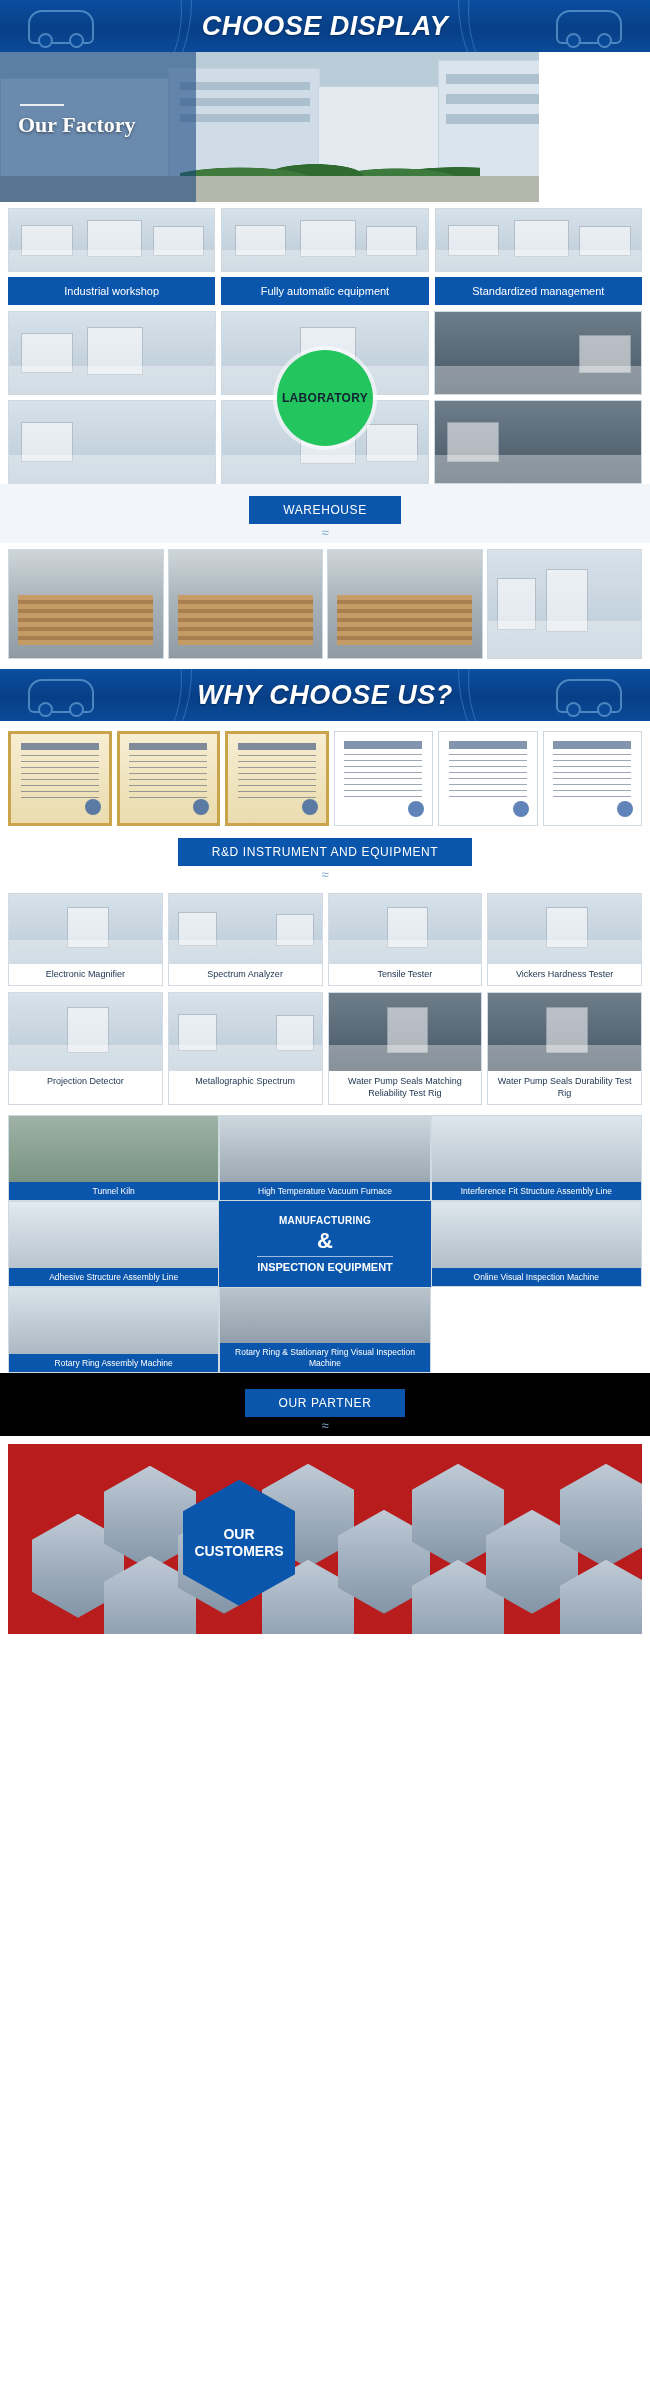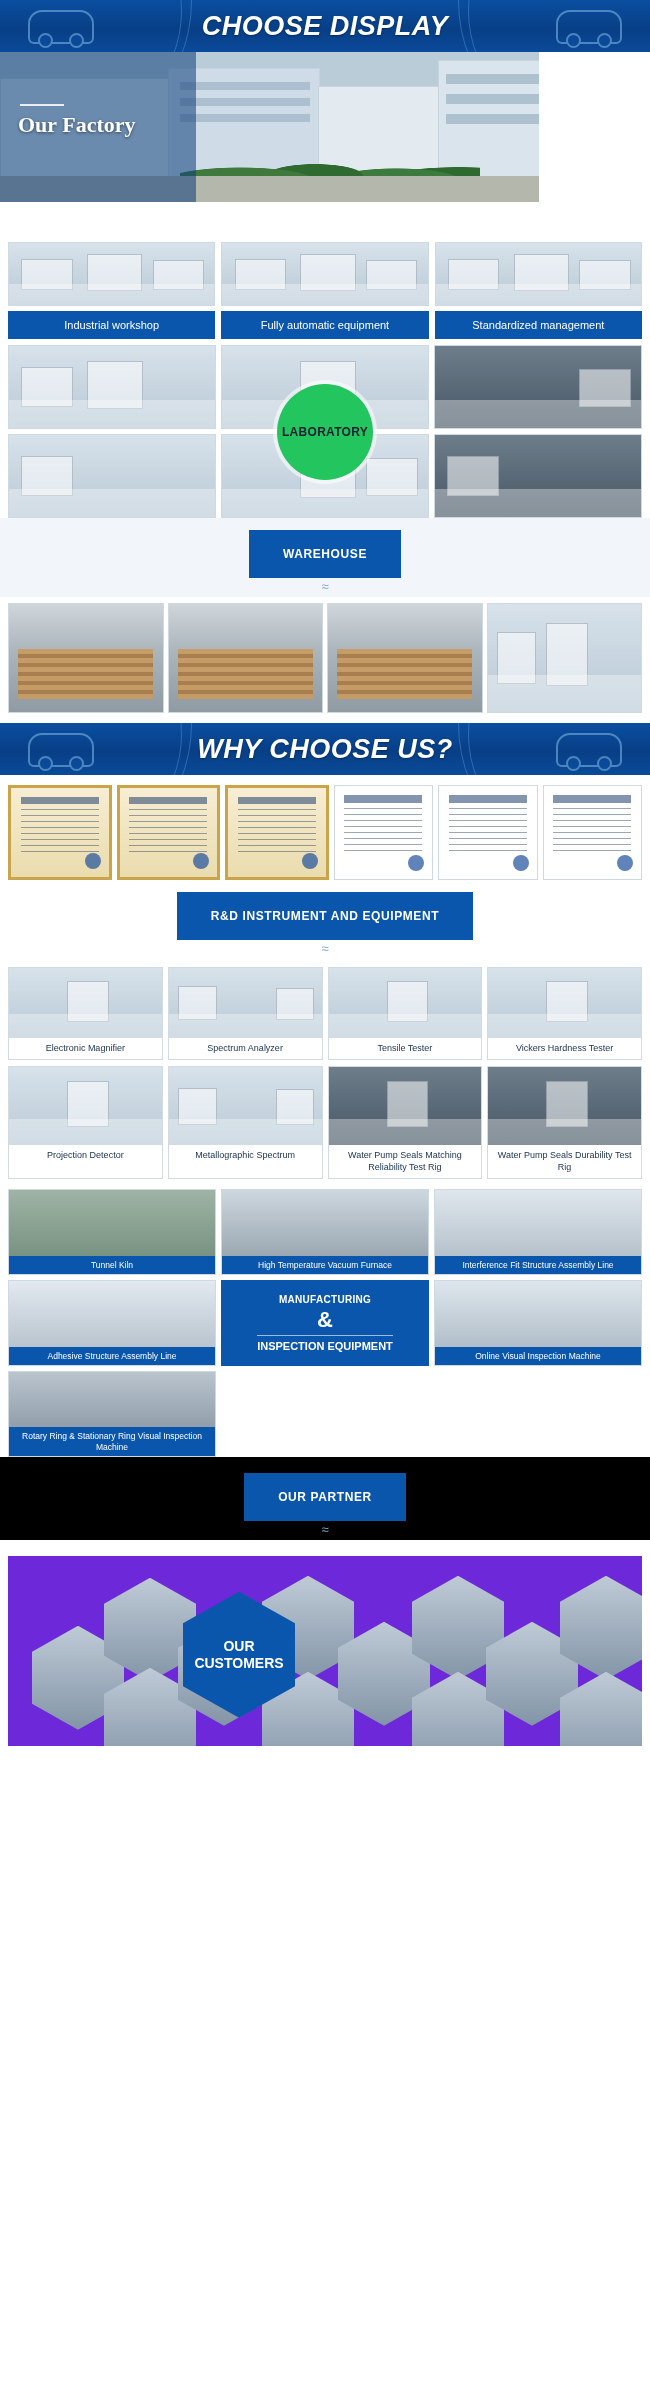--- a/index.html
+++ b/index.html
@@ -48,22 +48,22 @@
   .banner .a2{width:300px;height:300px;left:-110px;top:-150px;}
   .banner .a3{width:240px;height:240px;right:-60px;top:-110px;}
   .banner .a4{width:300px;height:300px;right:-110px;top:-150px;}
 
   
   .strip-wrap{
     background:#eef3f8;padding:12px 0 4px;text-align:center;position:relative;
   }
   .strip{
     display:inline-block;background:#0a56ad;color:#fff;
-    font-size:12px;font-weight:bold;letter-spacing:.6px;
-    padding:17px 34px;
+    font-size:12px;font-weight:normal;letter-spacing:.6px;
+    padding:7px 34px;
   }
   .chev{
     text-align:center;color:#7ea6cf;font-size:13px;line-height:12px;margin-top:3px;
   }
 
   
   .hero{
     position:relative;height:150px;width:539px;overflow:hidden;
     background:#b9ccd8;
   }
@@ -86,21 +86,21 @@
     position:absolute;left:0;top:0;width:196px;height:150px;background:rgba(13,62,122,.55);
   }
   .hero .hero-title{
     position:absolute;left:18px;top:60px;color:#fff;font-size:22px;font-weight:bold;
     font-family:"Liberation Serif", serif;
     text-shadow:0 1px 3px rgba(0,0,0,.5);
   }
   .hero .hero-rule{position:absolute;left:20px;top:52px;width:44px;height:2px;background:#fff;opacity:.85;}
 
   
-  .row3{display:flex;gap:6px;padding:6px 8px 0;background:#fff;margin-top:34px;}
+  .row3{display:flex;gap:6px;padding:6px 8px 0;background:#fff;}
   .card3{flex:1;}
   .ph{
     width:100%;height:64px;border:1px solid #cfd9e2;box-sizing:border-box;
     background:linear-gradient(180deg,#d7e2ea 0%,#b9c9d6 100%);
     position:relative;overflow:hidden;
   }
   .ph.dark{background:linear-gradient(180deg,#6e7d8a 0%,#485765 100%);}
   .ph .fl{position:absolute;left:0;right:0;bottom:0;height:34%;background:rgba(255,255,255,.35);}
   .ph .m1,.ph .m2,.ph .m3{position:absolute;background:rgba(255,255,255,.55);border:1px solid rgba(80,100,120,.35);}
   .ph .m1{left:6%;top:26%;width:24%;height:46%;}
@@ -149,36 +149,36 @@
   
   .rd-grid{display:grid;grid-template-columns:repeat(4,1fr);gap:5px;padding:8px 8px 0;}
   .eqp{border:1px solid #d2dbe3;box-sizing:border-box;background:#fff;}
   .eqp .ph{height:70px;border:0;}
   .eqp .lbl{font-size:9px;text-align:center;padding:5px 2px;color:#19314e;line-height:1.25;}
 
   .rd-grid2{display:grid;grid-template-columns:repeat(4,1fr);gap:5px;padding:6px 8px 0;}
   .rd-grid2 .eqp .ph{height:78px;}
 
   
-  .mfg{display:grid;grid-template-columns:repeat(3,1fr);gap:5px;padding:10px 8px 0;}
+  .mfg{display:grid;grid-template-columns:repeat(3,1fr);padding:10px 8px 0;}
   .tile{position:relative;height:86px;overflow:hidden;border:1px solid #cfd9e2;box-sizing:border-box;}
   .tile .cap{
     position:absolute;left:0;right:0;bottom:0;background:#0a56ad;color:#fff;
     font-size:8.5px;text-align:center;padding:4px 2px;line-height:1.2;
   }
   .tile.center{
     background:#0a56ad;display:flex;flex-direction:column;align-items:center;justify-content:center;
     color:#fff;text-align:center;border:0;
   }
   .tile.center .l1{font-size:10px;font-weight:bold;letter-spacing:.3px;}
   .tile.center .amp{font-size:22px;font-weight:bold;margin:2px 0;}
   .tile.center .l2{font-size:11px;font-weight:bold;border-top:1px solid rgba(255,255,255,.6);padding-top:4px;}
 
   
-  .cust{position:relative;height:190px;margin:16px 8px 14px;background:#6d28d9;overflow:hidden;}
+  .cust{position:relative;height:190px;margin:8px 8px 14px;background:#b91c1c;overflow:hidden;}
   .hexrow{position:absolute;inset:0;}
   .hex{
     position:absolute;width:92px;height:104px;
     clip-path:polygon(50% 0%,100% 25%,100% 75%,50% 100%,0% 75%,0% 25%);
     background:linear-gradient(180deg,#cdd8e2 0%,#9fb0c0 100%);
     border:0;
   }
   .hex.people{
     background:linear-gradient(180deg,#bfcad6 0%,#8294a6 100%);
   }
@@ -434,20 +434,23 @@
     </div>
     <div class="tile center">
       <div class="l1">MANUFACTURING</div>
       <div class="amp">&amp;</div>
       <div class="l2">INSPECTION EQUIPMENT</div>
     </div>
     <div class="tile" style="background:linear-gradient(180deg,#dde6ec 0%,#a5b3bf 100%)">
       <div class="cap">Online Visual Inspection Machine</div>
     </div>
 
+    <div class="tile" style="background:linear-gradient(180deg,#d8e2e9 0%,#9fadb9 100%)">
+      <div class="cap">Rotary Ring Assembly Machine</div>
+    </div>
     <div class="tile" style="background:linear-gradient(180deg,#b9c4cd 0%,#7d8b98 100%)">
       <div class="cap">Rotary Ring &amp; Stationary Ring Visual Inspection Machine</div>
     </div>
   </div>
 
   <div class="strip-wrap" style="background:#000000;padding-top:16px">
     <div class="strip">OUR PARTNER</div>
     <div class="chev">≈</div>
   </div>
 

